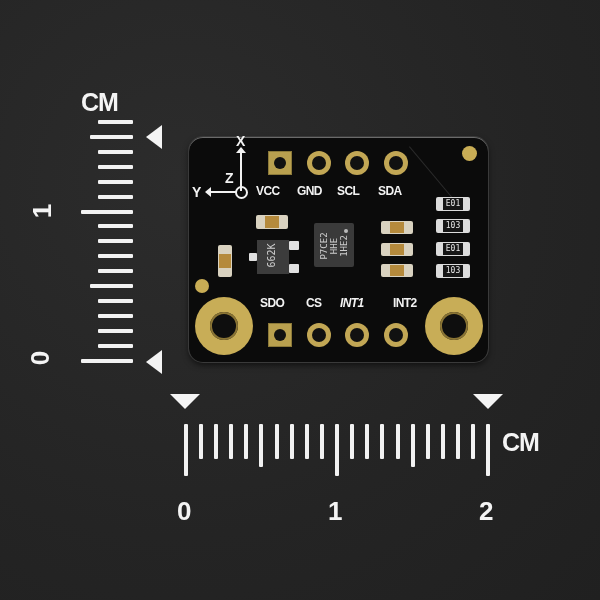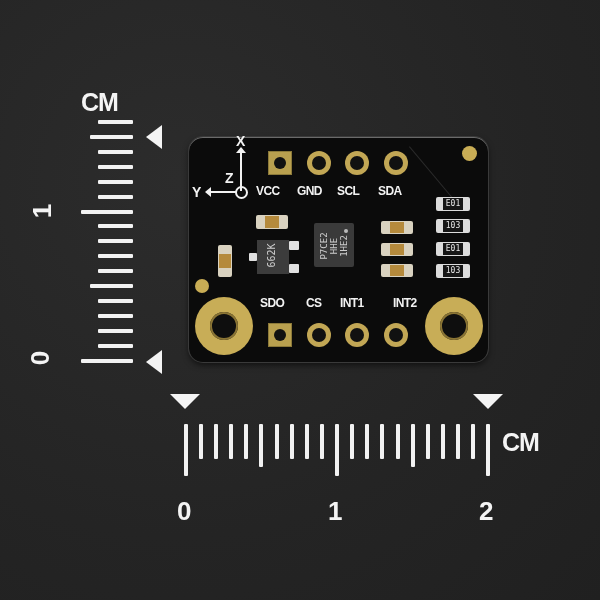--- a/index.html
+++ b/index.html
@@ -166,21 +166,21 @@
     </div>
   <div class="res" style="left:247px;top:105px;">
       <div class="blk">E01</div>
     </div>
   <div class="res" style="left:247px;top:127px;">
       <div class="blk">103</div>
     </div>
 
   <div class="silk" style="left:71px;top:160px;">SDO</div>
   <div class="silk" style="left:117px;top:160px;">CS</div>
-  <div class="silk" style="left:151px;top:160px;">INT1</div>
+  <div class="silk" style="left:151px;top:160px;font-style:italic;">INT1</div>
   <div class="silk" style="left:204px;top:160px;">INT2</div>
 
   <div class="pad-sq" style="left:79px;top:186px;"></div>
   <div class="pad-rd" style="left:118px;top:186px;"></div>
   <div class="pad-rd" style="left:156px;top:186px;"></div>
   <div class="pad-rd" style="left:195px;top:186px;"></div>
 
   <div class="mount" style="left:6px;top:160px;"></div>
   <div class="mount" style="left:236px;top:160px;"></div>
 </div>

